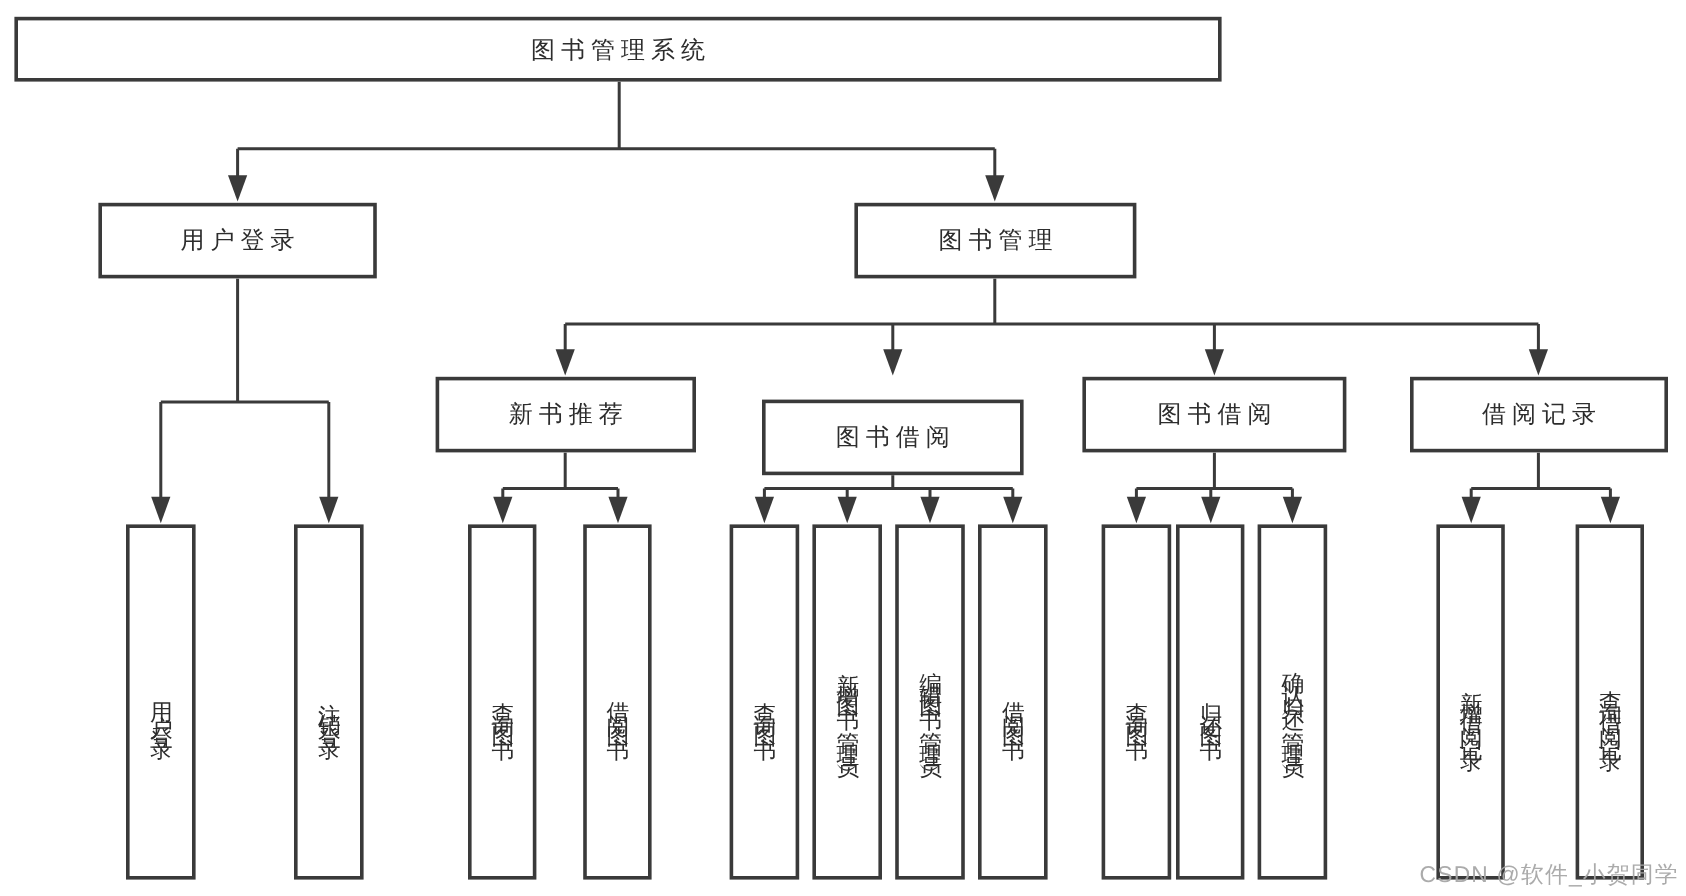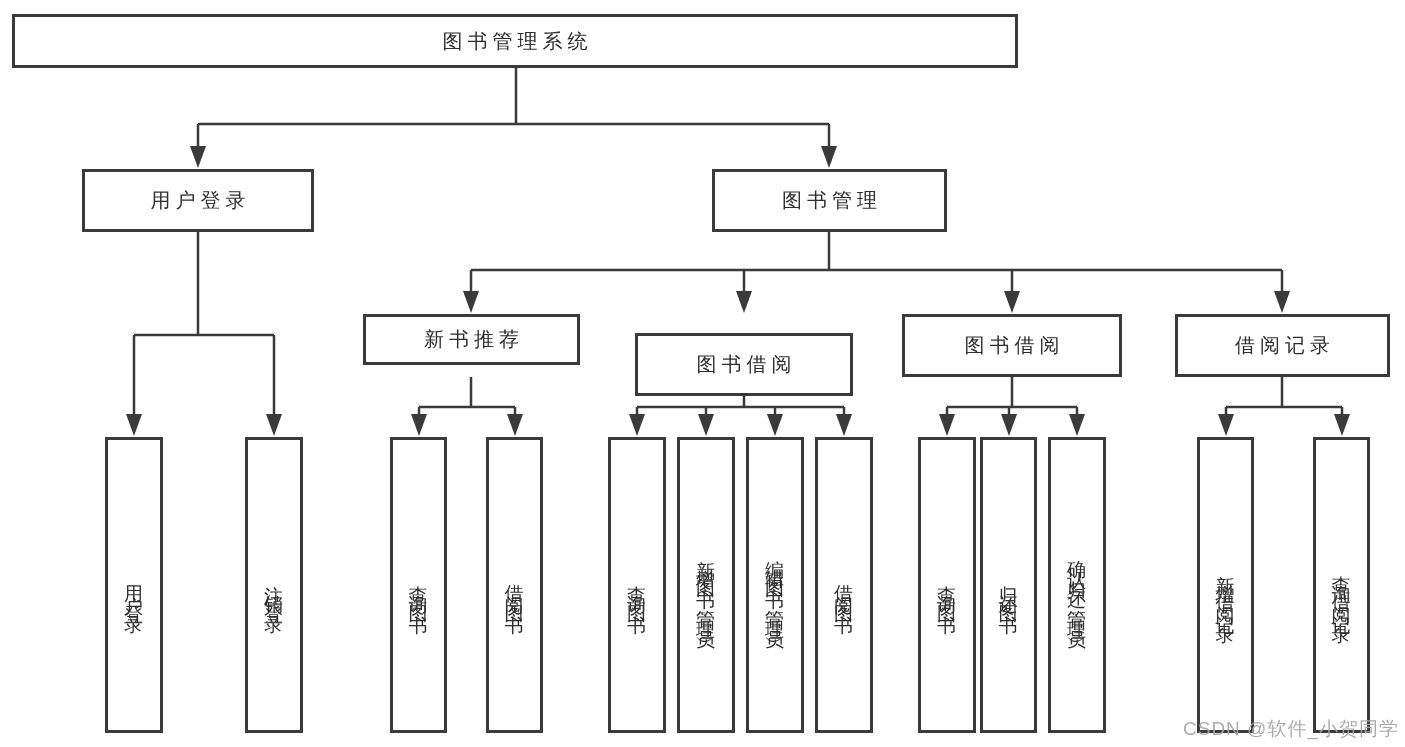--- a/index.html
+++ b/index.html
@@ -112,21 +112,21 @@
     <span>图书管理系统</span>
   </div>
 
   <div class="node hnode" style="left:82px; top:169px; width:232px; height:63px;">
     <span>用户登录</span>
   </div>
   <div class="node hnode" style="left:712px; top:169px; width:235px; height:63px;">
     <span>图书管理</span>
   </div>
 
-  <div class="node hnode" style="left:363px; top:314px; width:217px; height:51px;text-align:right;">
+  <div class="node hnode" style="left:363px; top:314px; width:217px; height:63px;text-align:right;">
     <span>新书推荐</span>
   </div>
   <div class="node hnode" style="left:635px; top:314px; width:218px; height:63px;margin-top:19px;">
     <span>图书借阅</span>
   </div>
   <div class="node hnode" style="left:902px; top:314px; width:220px; height:63px;">
     <span>图书借阅</span>
   </div>
   <div class="node hnode" style="left:1175px; top:314px; width:215px; height:63px;">
     <span>借阅记录</span>

